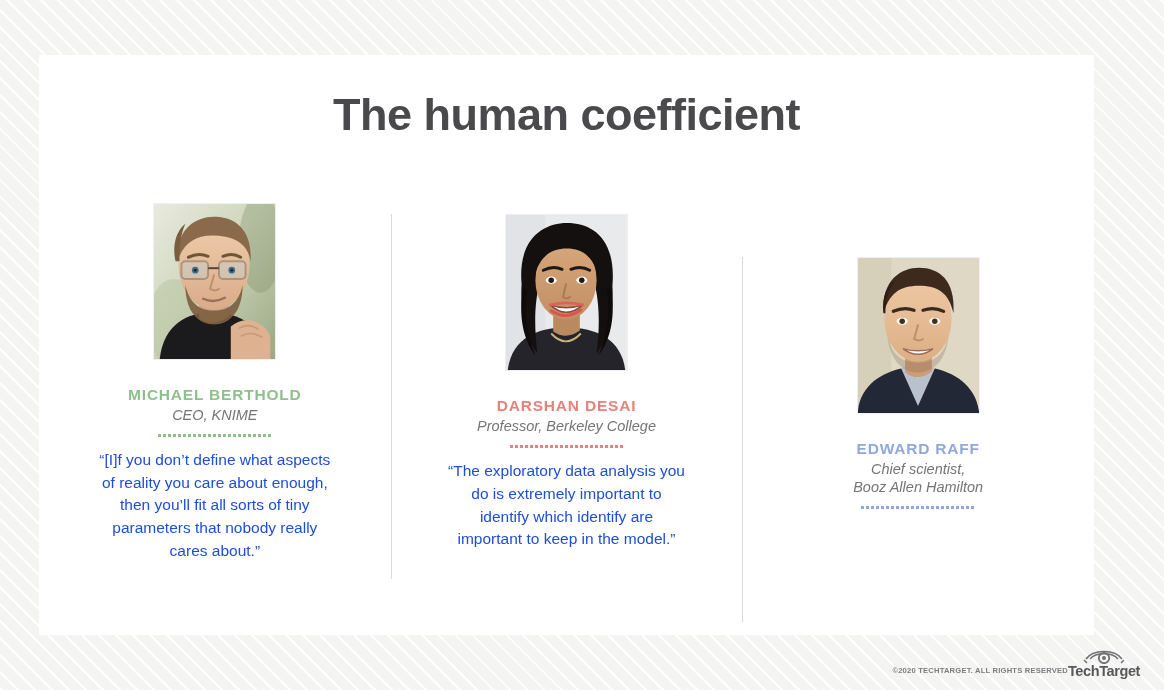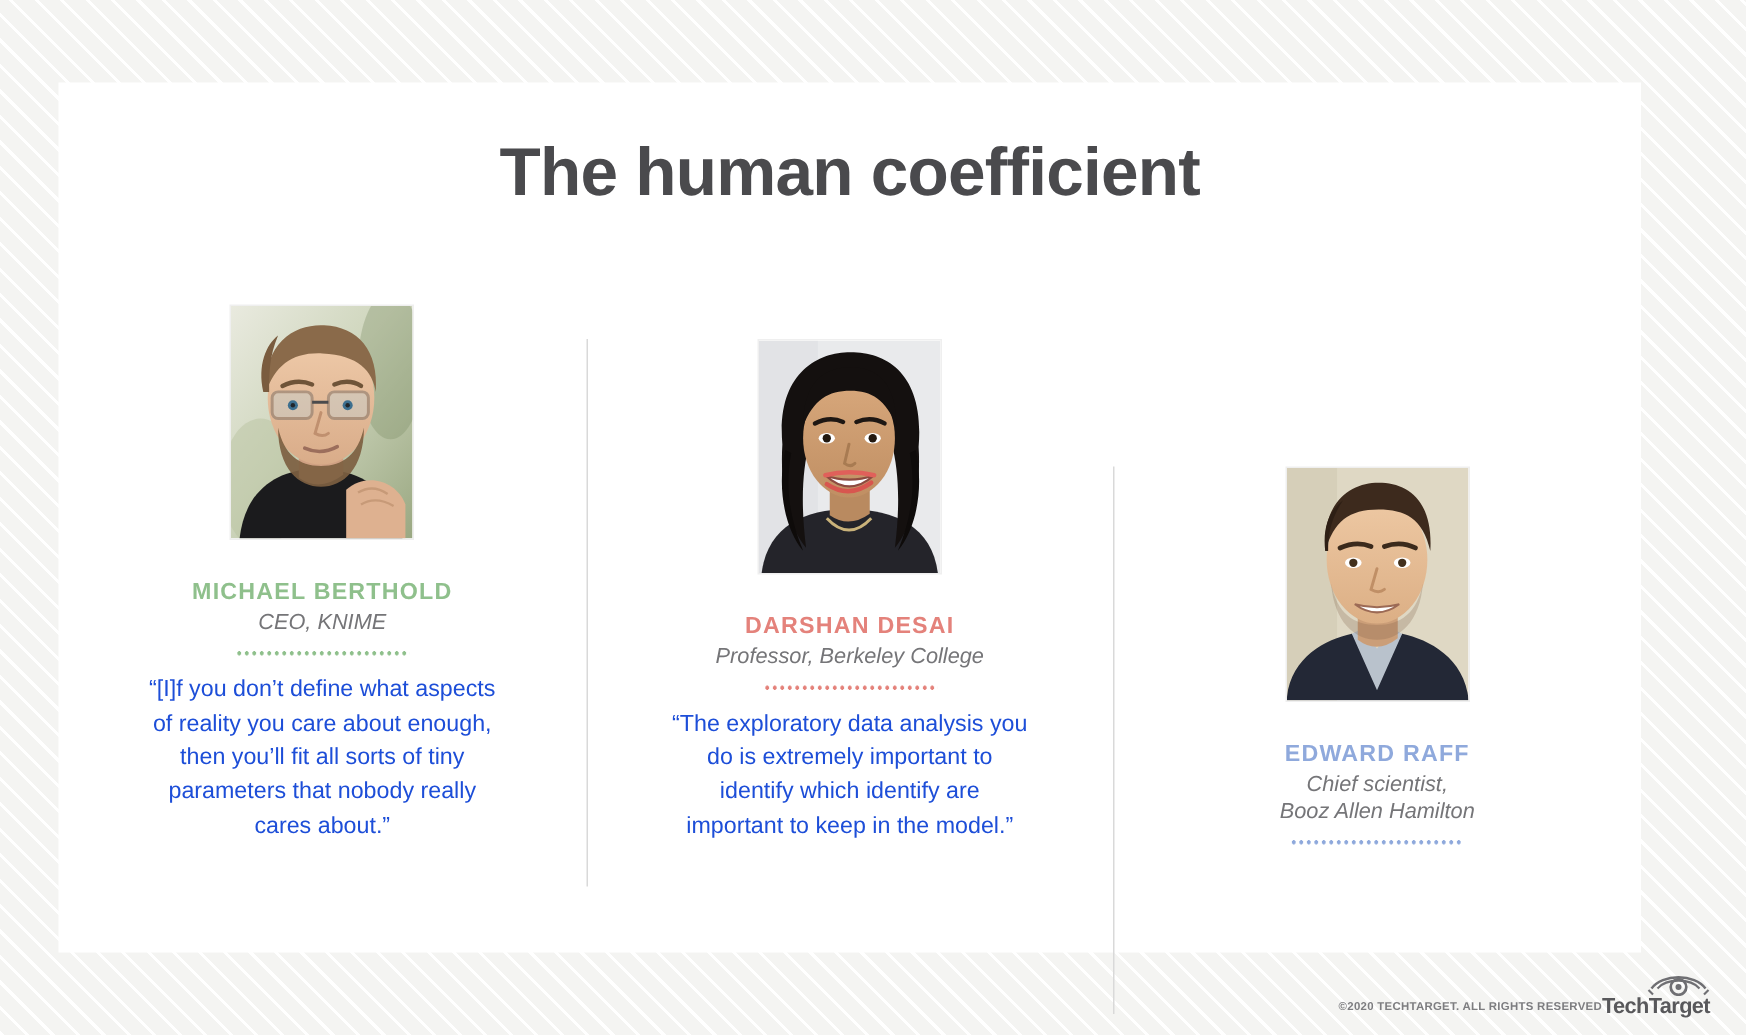--- a/index.html
+++ b/index.html
@@ -43,21 +43,21 @@
   }
 
   
   .columns {
     position: absolute;
     top: 148px;
     left: 0;
     width: 1055px;
     display: flex;
     flex-direction: row;
-    align-items: flex-end;
+    align-items: center;
   }
   .col {
     flex: 1 1 0;
     display: flex;
     flex-direction: column;
     align-items: center;
     position: relative;
     padding: 0 14px;
     box-sizing: border-box;
   }
@@ -129,21 +129,21 @@
   .copyright {
     font-size: 7.6px;
     font-weight: bold;
     letter-spacing: 0.2px;
     color: #7d7d80;
     padding-bottom: 3px;
   }
   .tt-logo {
     display: flex;
     flex-direction: column;
-    align-items: flex-end;
+    align-items: center;
   }
   .tt-wordmark {
     font-size: 14.5px;
     font-weight: bold;
     letter-spacing: -0.4px;
     color: #58585b;
     line-height: 1;
   }
 </style>
 </head>

